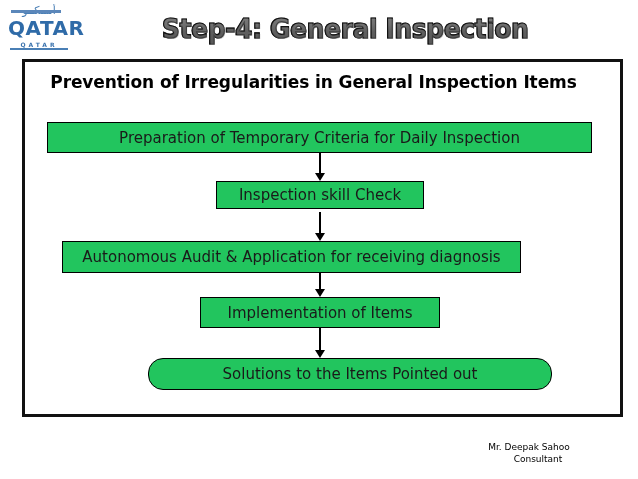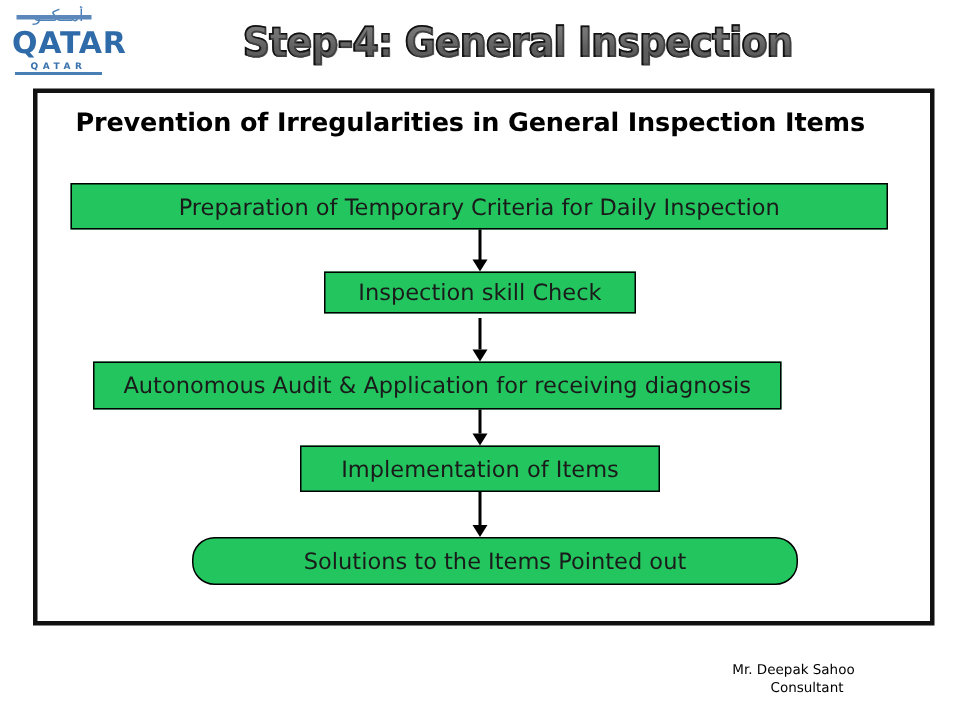--- a/index.html
+++ b/index.html
@@ -148,21 +148,21 @@
     justify-content: center;
     font-family: "DejaVu Sans", sans-serif;
     font-size: 15px;
     color: #1a1a1a;
     white-space: nowrap;
   }
   #box-1 { left: 47px;  top: 122px; width: 545px; height: 31px; }
   #box-2 { left: 216px; top: 181px; width: 208px; height: 28px; text-align: right; }
   #box-3 { left: 62px;  top: 241px; width: 459px; height: 32px; }
   #box-4 { left: 200px; top: 297px; width: 240px; height: 31px; }
-  #box-5 { left: 128px; top: 358px; width: 404px; height: 32px; border-radius: 15px; }
+  #box-5 { left: 148px; top: 358px; width: 404px; height: 32px; border-radius: 15px; }
 
   
   .arrow {
     position: absolute;
     width: 14px;
   }
   .arrow .shaft {
     position: absolute;
     left: 6px;
     top: 0;

